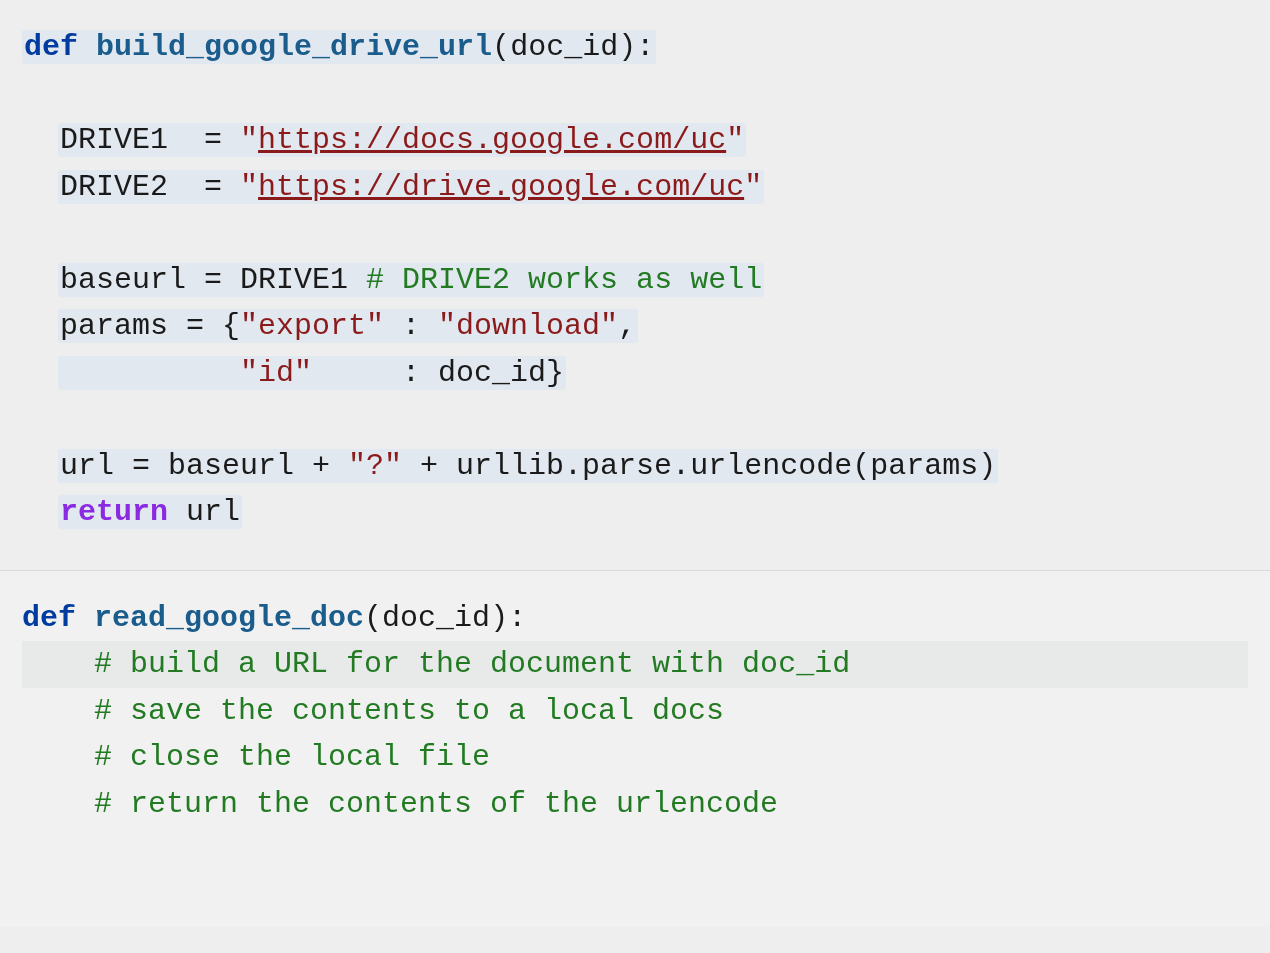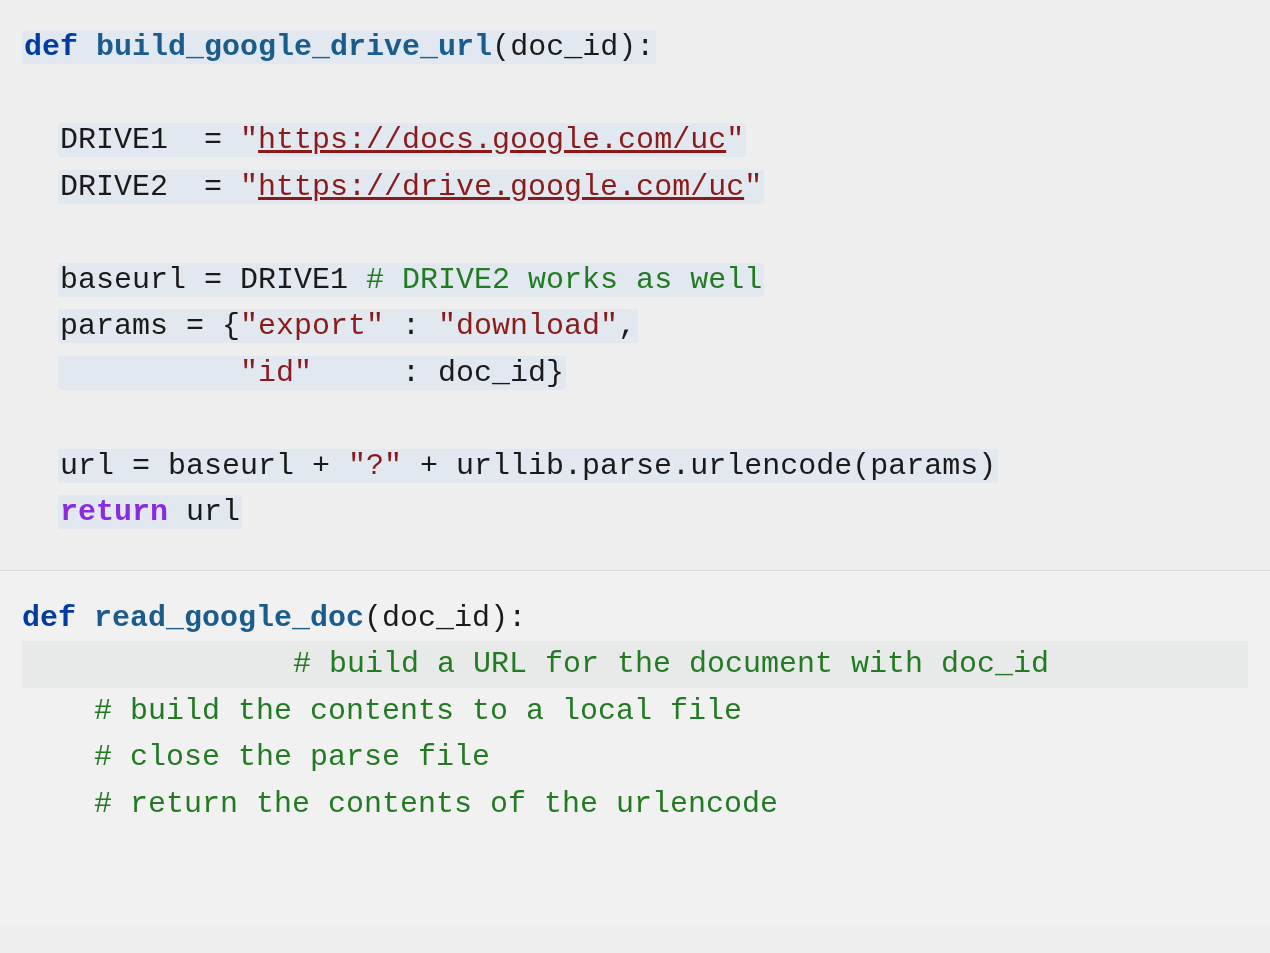--- a/index.html
+++ b/index.html
@@ -44,21 +44,20 @@
   .ret  { color: #8a2be2; font-weight: bold; }       
   .hl-row {
     background: #e2e8f0;
     border-radius: 3px;
     padding: 0 2px;
   }
   .cursor-row {
     background: #e8eaea;
     display: inline-block;
     width: 100%;
-    text-align: center;
   }
 </style>
 </head>
 <body>
 
 <div class="panel panel-top">
 <pre class="code"><span class="hl-row"><span class="kw">def</span><span class="nm"> </span><span class="fn">build_google_drive_url</span><span class="nm">(</span><span class="nm">doc_id</span><span class="nm">):</span></span>
 
   <span class="hl-row"><span class="nm">DRIVE1  = </span><span class="str">"</span><span class="url">https://docs.google.com/uc</span><span class="str">"</span></span>
   <span class="hl-row"><span class="nm">DRIVE2  = </span><span class="str">"</span><span class="url">https://drive.google.com/uc</span><span class="str">"</span></span>
@@ -67,16 +66,16 @@
   <span class="hl-row"><span class="nm">params = {</span><span class="str">"export"</span><span class="nm"> : </span><span class="str">"download"</span><span class="nm">,</span></span>
   <span class="hl-row"><span class="nm">          </span><span class="str">"id"</span><span class="nm">     : doc_id}</span></span>
 
   <span class="hl-row"><span class="nm">url = baseurl + </span><span class="str">"?"</span><span class="nm"> + urllib.parse.urlencode(params)</span></span>
   <span class="hl-row"><span class="ret">return</span><span class="nm"> url</span></span></pre>
 </div>
 
 <div class="panel panel-bottom">
 <pre class="code"><span class="kw">def</span><span class="nm"> </span><span class="fn">read_google_doc</span><span class="nm">(</span><span class="nm">doc_id</span><span class="nm">):</span>
 <span class="cursor-row">    <span class="cmt"># build a URL for the document with doc_id</span></span>
-    <span class="cmt"># build the contents to a local file</span>
-    <span class="cmt"># close the parse file</span>
+    <span class="cmt"># save the contents to a local docs</span>
+    <span class="cmt"># close the local file</span>
     <span class="cmt"># return the contents of the urlencode</span></pre>
 </div>
 
 </body></html>

